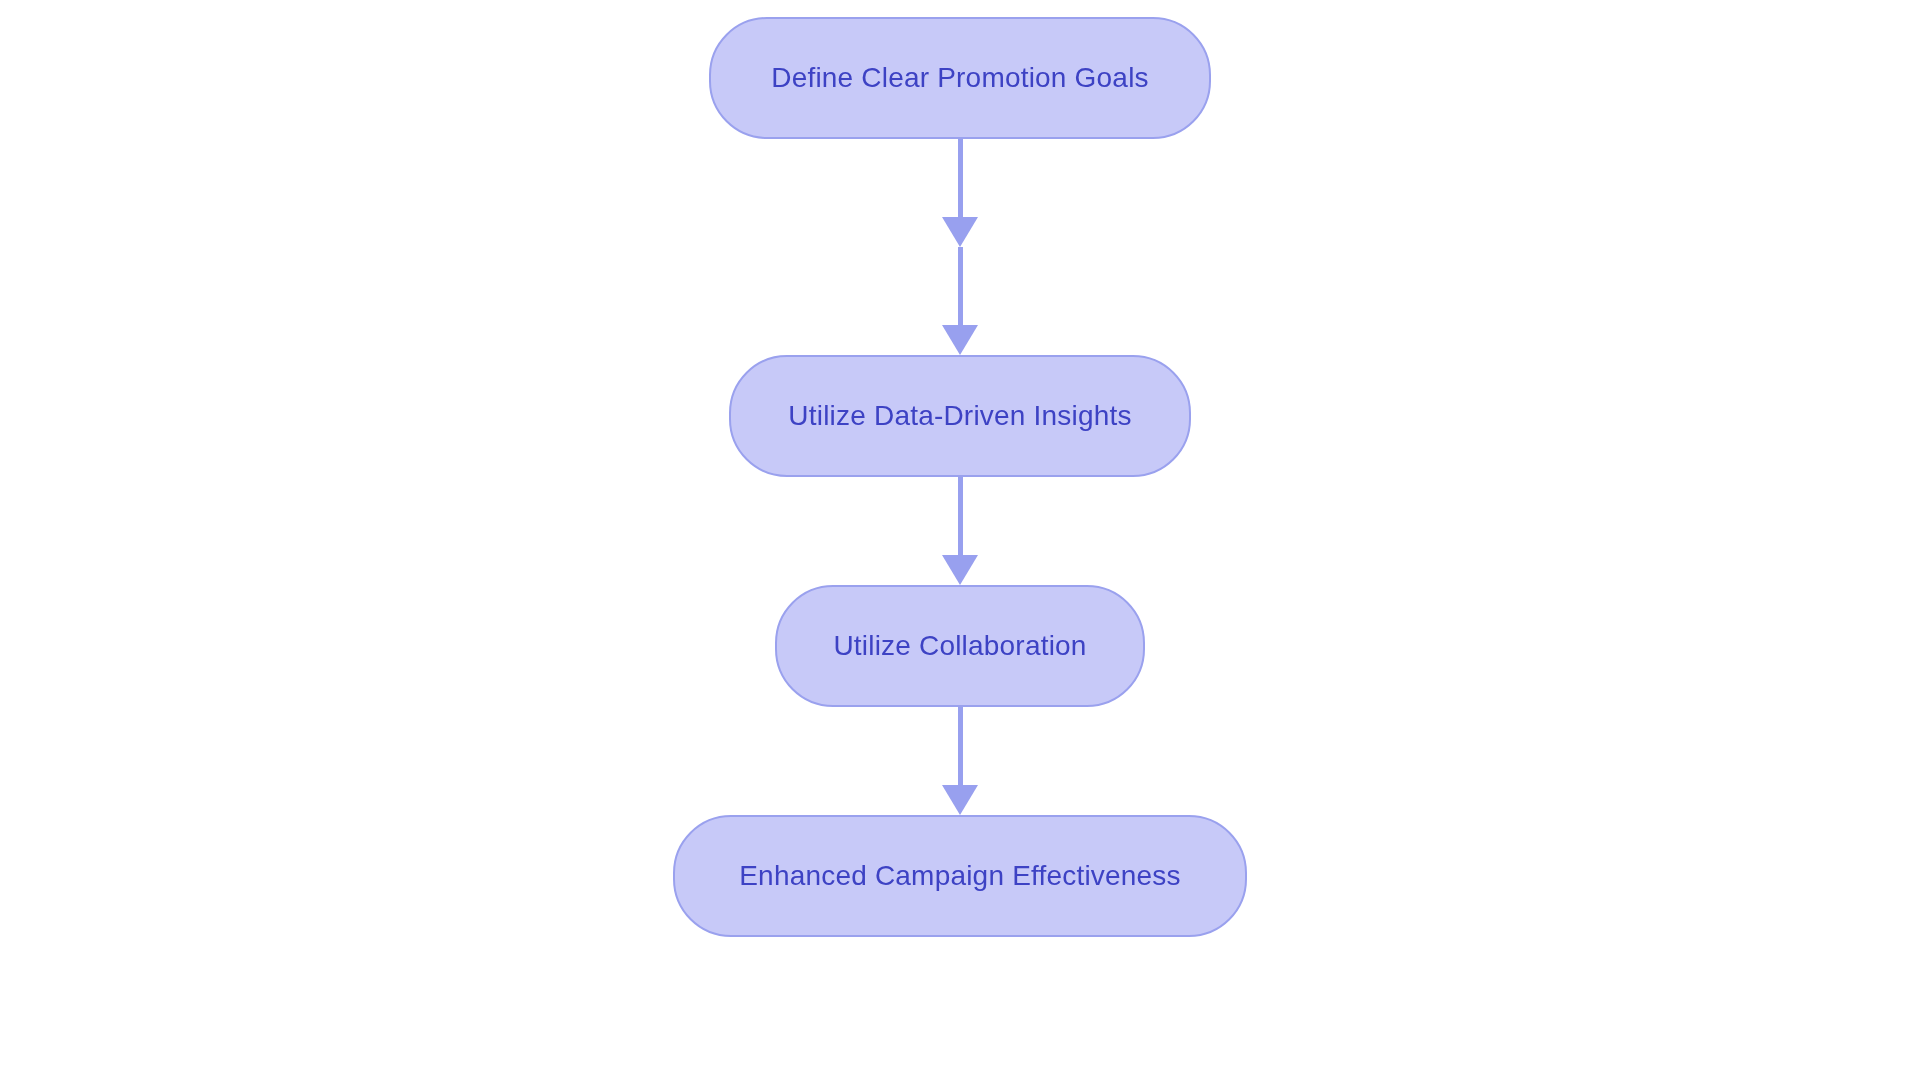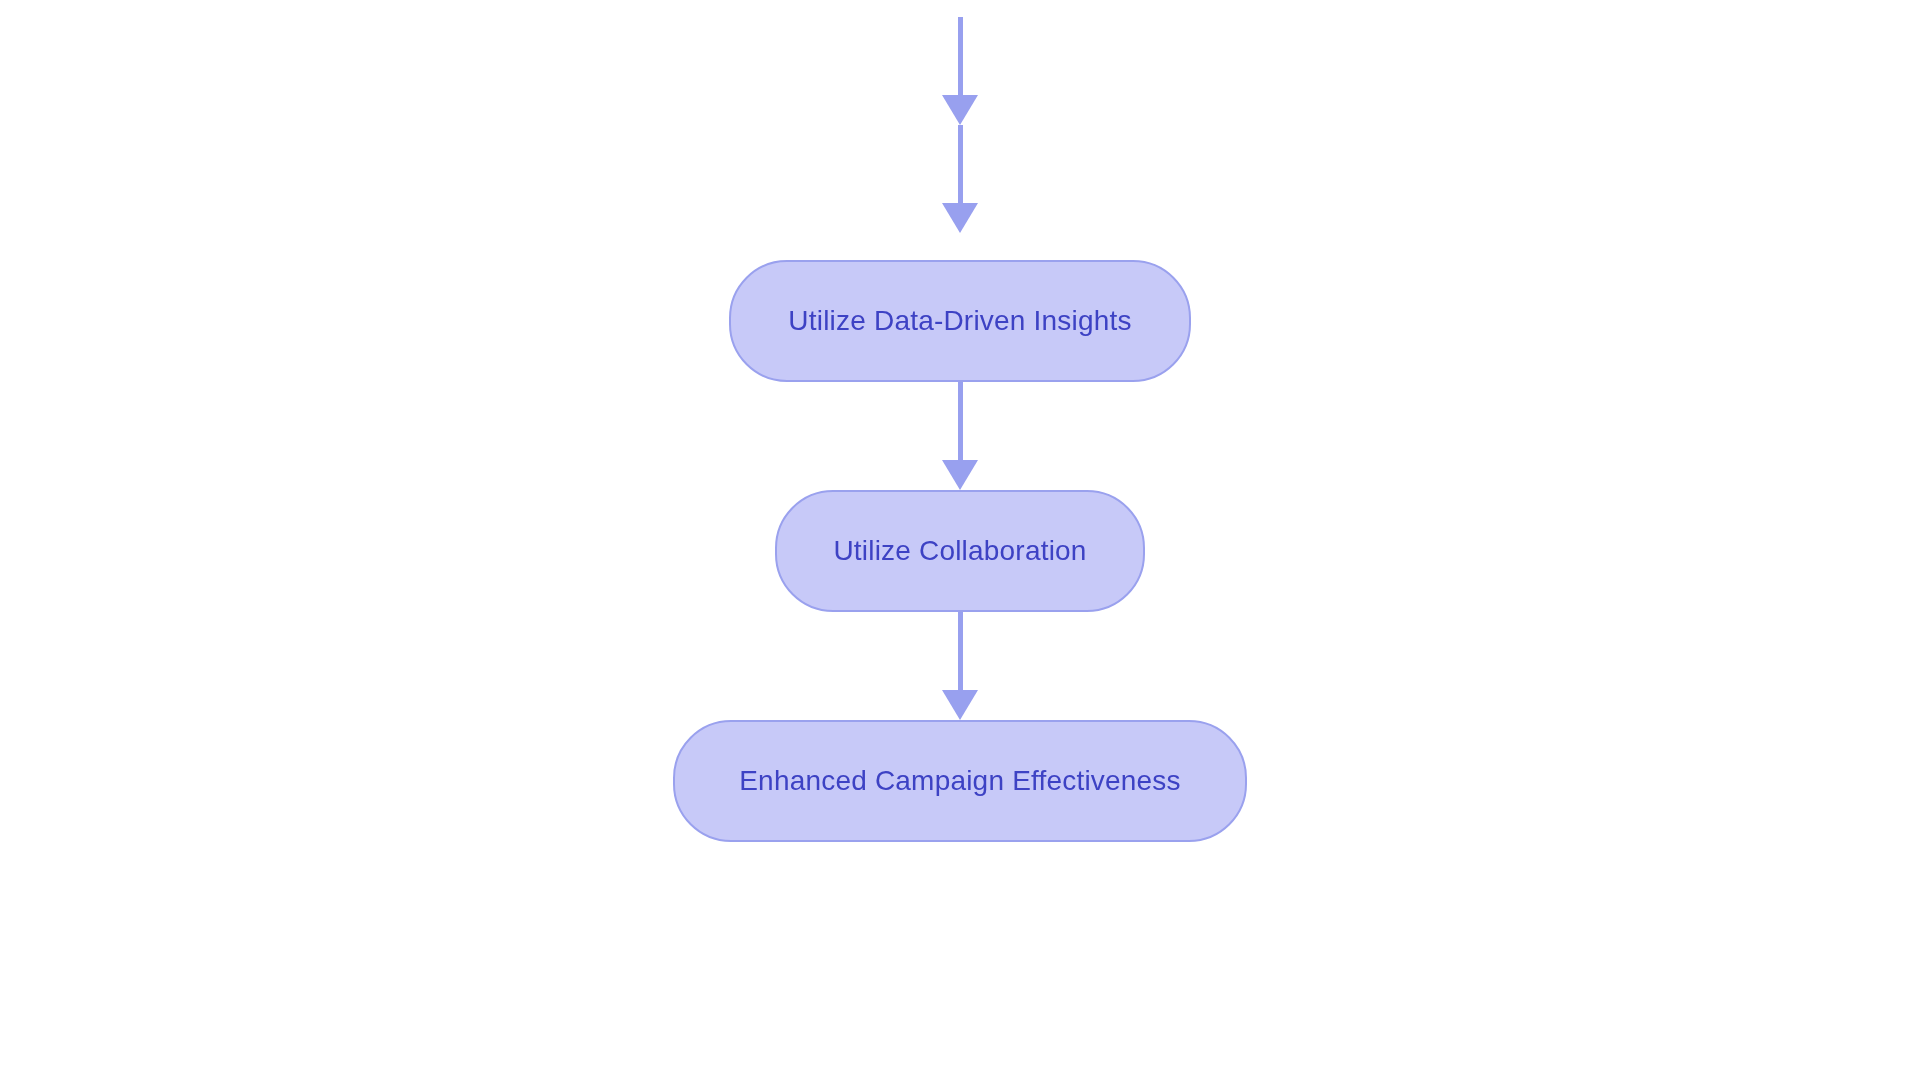--- a/index.html
+++ b/index.html
@@ -35,21 +35,21 @@
     border-radius: 58px;
     color: var(--node-text, #3d42c4);
     font-size: 28px;
     font-weight: 400;
     letter-spacing: 0.2px;
     text-align: center;
     white-space: nowrap;
   }
   .node-1 { width: 502px; }
   .node-2 { width: 502px; }
-  .node-3 { width: 462px; margin-top: 27px; }
+  .node-3 { width: 462px; }
   .node-4 { width: 370px; }
   .node-5 { width: 574px; }
   .edge {
     height: 108px;
     display: flex;
     flex-direction: column;
     align-items: center;
   }
   .edge .shaft {
     width: 5px;
@@ -63,20 +63,23 @@
     border-right: 18px solid transparent;
     border-top: 30px solid var(--arrow-color, #98a0ef);
   }
 </style>
 </head>
 <body>
 
 <div class="canvas">
   <div class="flow">
 
+    <div class="node node-1">
+      <span>Define Clear Promotion Goals</span>
+    </div>
 
     <div class="edge">
       <div class="shaft"></div>
       <div class="head"></div>
     </div>
 
 
     <div class="edge">
       <div class="shaft"></div>
       <div class="head"></div>

